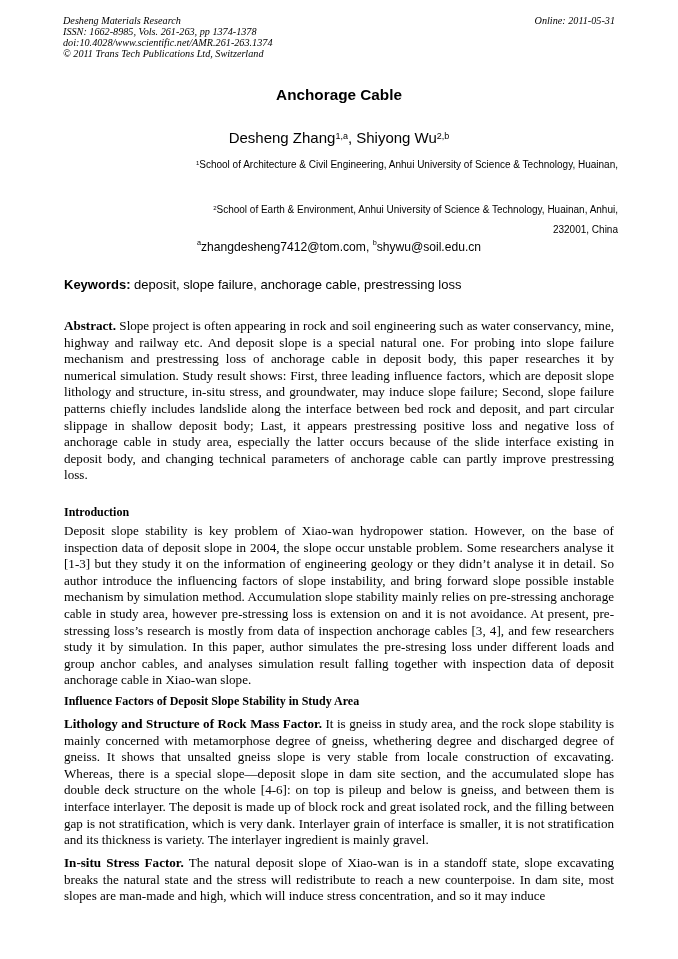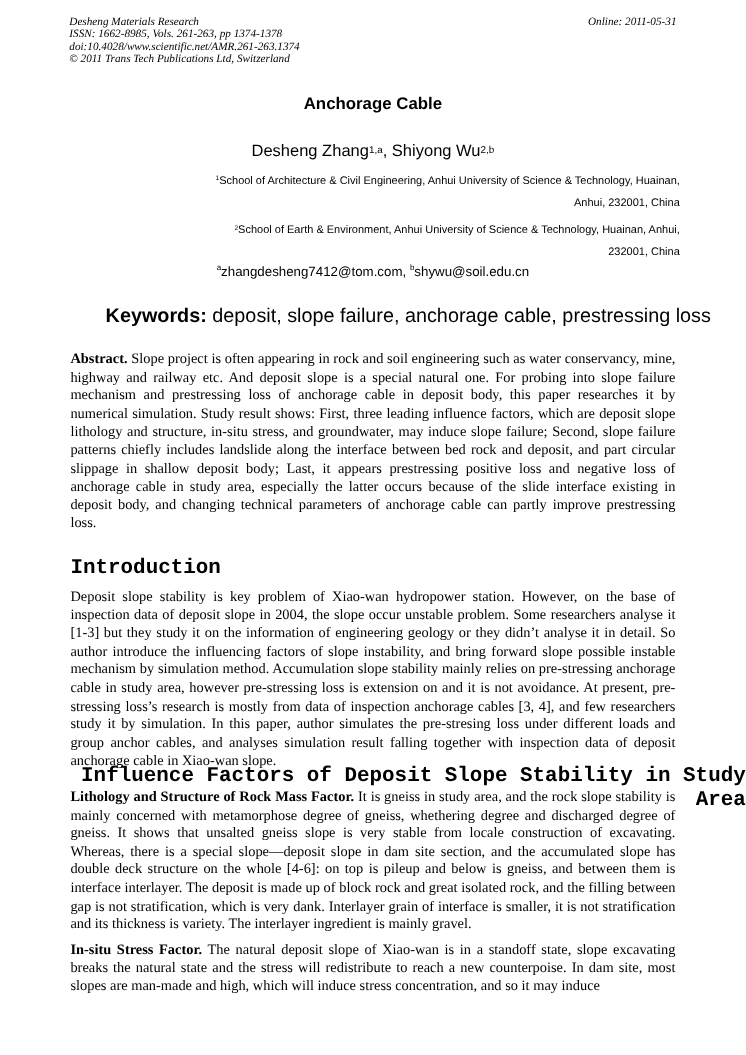--- a/index.html
+++ b/index.html
@@ -6,27 +6,27 @@
   body { width: 678px; height: 959px; position: relative; overflow: hidden; color: #000; }
   .hdr { position: absolute; left: 63px; top: 15px; font-family: "Liberation Serif", serif; font-style: italic; font-size: 10.2px; line-height: 11px; }
   .hdr-right { position: absolute; right: 63px; top: 15px; font-family: "Liberation Serif", serif; font-style: italic; font-size: 10.2px; }
   .title { position: absolute; left: 60px; width: 558px; top: 84px; text-align: center; font-family: "Liberation Sans", sans-serif; font-weight: bold; font-size: 15.3px; line-height: 22px; }
   .authors { position: absolute; left: 60px; width: 558px; top: 128px; text-align: center; font-family: "Liberation Sans", sans-serif; font-size: 15px; line-height: 20px; }
   .authors sup, .aff sup, .email sup { font-size: 60%; vertical-align: top; position: relative; top: -2px; }
   .aff { position: absolute; left: 60px; width: 558px; text-align: right; font-family: "Liberation Sans", sans-serif; font-size: 10px; line-height: 20px; }
   .aff1 { top: 155px; }
   .aff2 { top: 200px; }
   .email { position: absolute; left: 60px; width: 558px; top: 240px; text-align: center; font-family: "Liberation Sans", sans-serif; font-size: 12.1px; }
-  .kw { position: absolute; left: 64px; top: 277px; font-family: "Liberation Sans", sans-serif; font-size: 18px; margin-left: 32px; }
+  .kw { position: absolute; left: 64px; top: 277px; font-family: "Liberation Sans", sans-serif; font-size: 13px; }
   .kw b { font-weight: bold; }
   .body { position: absolute; left: 64px; width: 550px; font-family: "Liberation Serif", serif; font-size: 13.1px; line-height: 16.6px; text-align: justify; }
   .abstract { top: 318px; }
-  .sec { position: absolute; left: 64px; font-family: Liberation Mono, monospace; font-weight: bold; font-size: 19px; text-align: right; }
+  .sec { position: absolute; left: 64px; font-family: Liberation Serif, serif; font-weight: bold; font-size: 12px; text-align: right; }
   .sec-intro { top: 505px; }
-  .intro { top: 534px; }
+  .intro { top: 523px; }
   .sec-infl { top: 694px; }
   .lith { top: 716px; }
   .insitu { top: 855px; }
   .body b { font-weight: bold; }
 </style>
 </head>
 <body>
 
 <div class="hdr">
   <div>Desheng Materials Research</div>
@@ -39,21 +39,20 @@
 <div class="title">
   <div>Anchorage Cable</div>
 </div>
 
 <div class="authors">
   <span>Desheng Zhang</span><sup>1,a</sup><span>, </span><span>Shiyong Wu</span><sup>2,b</sup>
 </div>
 
 <div class="aff aff1">
   <div><sup>1</sup><span>School of Architecture &amp; Civil Engineering, Anhui University of Science &amp; Technology, Huainan,</span></div>
-  <div>Anhui, 232001, China</div>
 </div>
 
 <div class="aff aff2">
   <div><sup>2</sup><span>School of Earth &amp; Environment, Anhui University of Science &amp; Technology, Huainan, Anhui,</span></div>
   <div>232001, China</div>
 </div>
 
 <div class="email">
   <sup>a</sup><span>zhangdesheng7412@tom.com</span><span>, </span><sup>b</sup><span>shywu@soil.edu.cn</span>
 </div>

